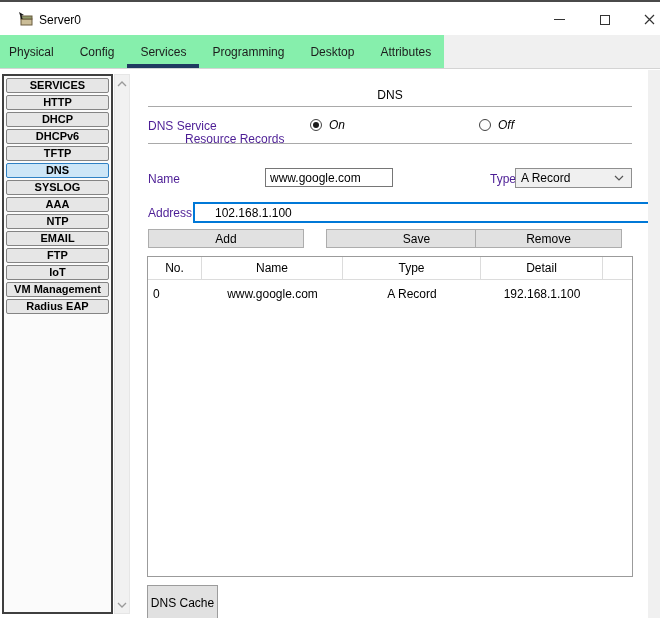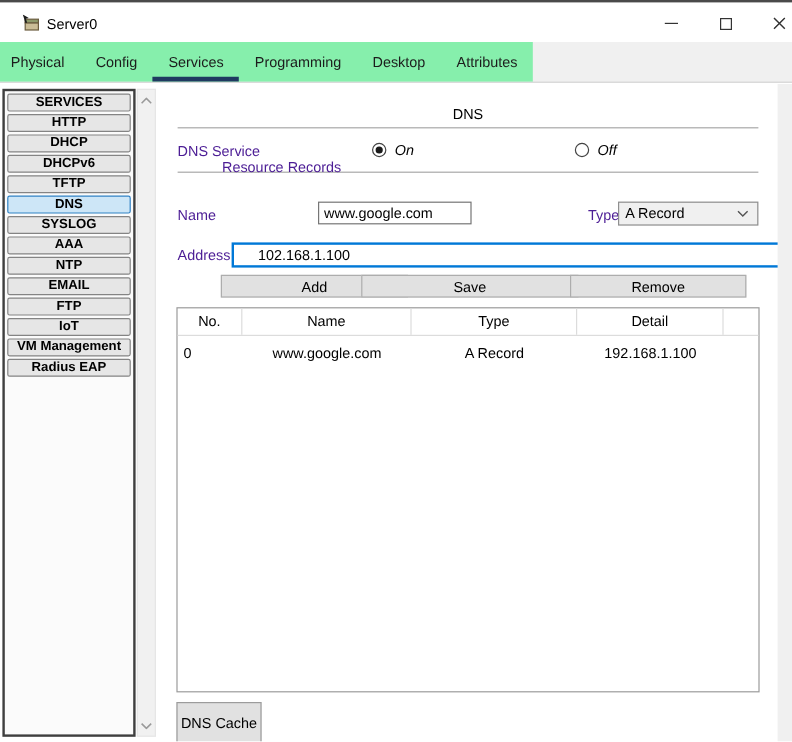--- a/index.html
+++ b/index.html
@@ -54,22 +54,22 @@
   .radio-wrap.on{left:310px;} .radio-wrap.off{left:479px;}
   .radio{width:12px;height:12px;border:1px solid #444;border-radius:50%;background:#fff;display:inline-block;}
   .radio.checked::after{content:"";display:block;width:6px;height:6px;margin:2px;border-radius:50%;background:#1a1a1a;}
   .radio-lbl{font-size:12px;font-style:italic;}
 
   .name-input{position:absolute;left:265px;top:166px;width:128px;height:19px;border:1px solid #767676;font-family:"Liberation Sans",sans-serif;font-size:12px;padding:0 4px;background:#fff;outline:none;}
   .type-select{position:absolute;left:515px;top:166px;width:117px;height:20px;background:#f0f0f0;border:1px solid #8f8f8f;display:flex;align-items:center;justify-content:space-between;padding:0 7px 0 5px;font-size:12px;}
   .addr-input{position:absolute;left:193px;top:200px;width:507px;height:21px;border:2px solid var(--focused-input-border);font-family:"Liberation Sans",sans-serif;font-size:12px;padding:0 20px;background:#fff;outline:none;}
 
   .btn{position:absolute;top:227px;height:19px;background:#e1e1e1;border:1px solid #adadad;font-family:"Liberation Sans",sans-serif;font-size:12px;color:#000;padding:0;}
-  .btn.add{left:148px;width:156px;margin-left:36px;}
-  .btn.save{left:301px;width:181px;}
+  .btn.add{left:148px;width:156px;}
+  .btn.save{left:326px;width:181px;}
   .btn.remove{left:475px;width:147px;}
 
   
   .rtable{position:absolute;left:147px;top:254px;width:486px;height:321px;border:1px solid #9b9b9b;background:#fff;}
   .thead,.trow{display:grid;grid-template-columns:54px 141px 138px 122px 1fr;}
   .thead{height:23px;border-bottom:1px solid #dcdcdc;}
   .th{display:flex;align-items:center;justify-content:center;font-size:12px;border-right:1px solid #dcdcdc;}
   .th:last-child{border-right:none;}
   .trow{height:21px;margin-top:3px;}
   .td{display:flex;align-items:center;justify-content:center;font-size:12px;}

